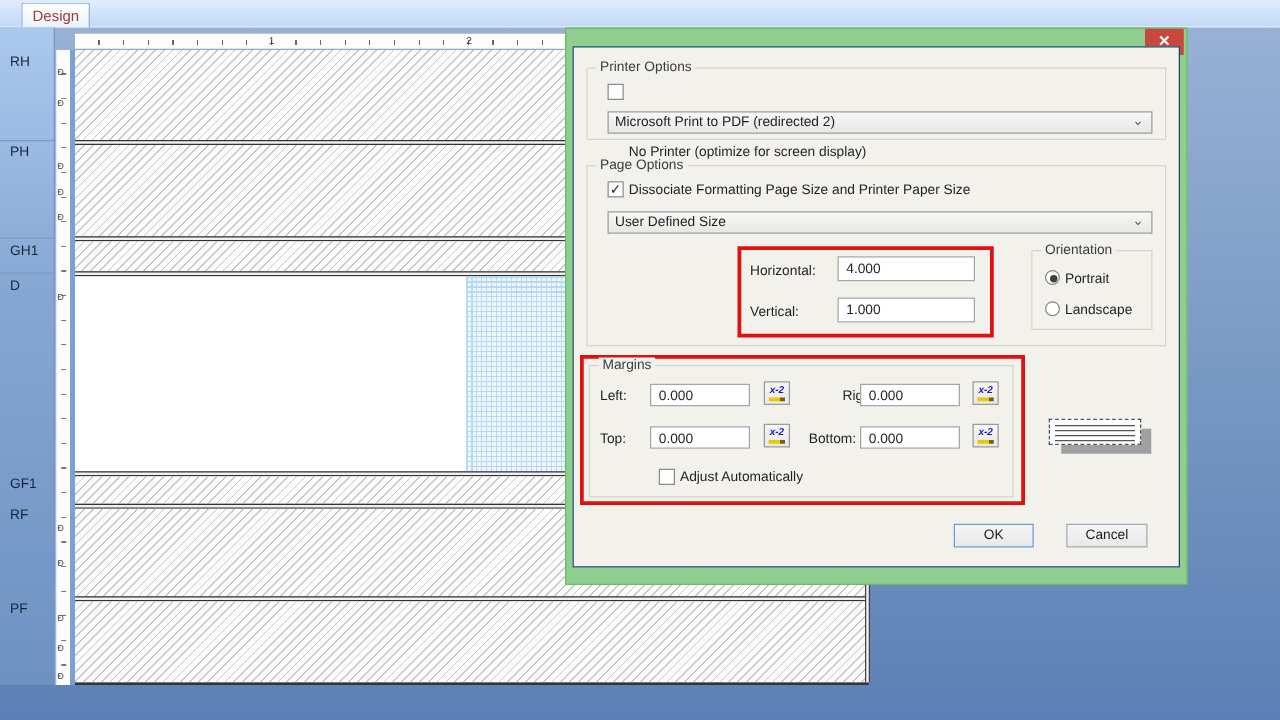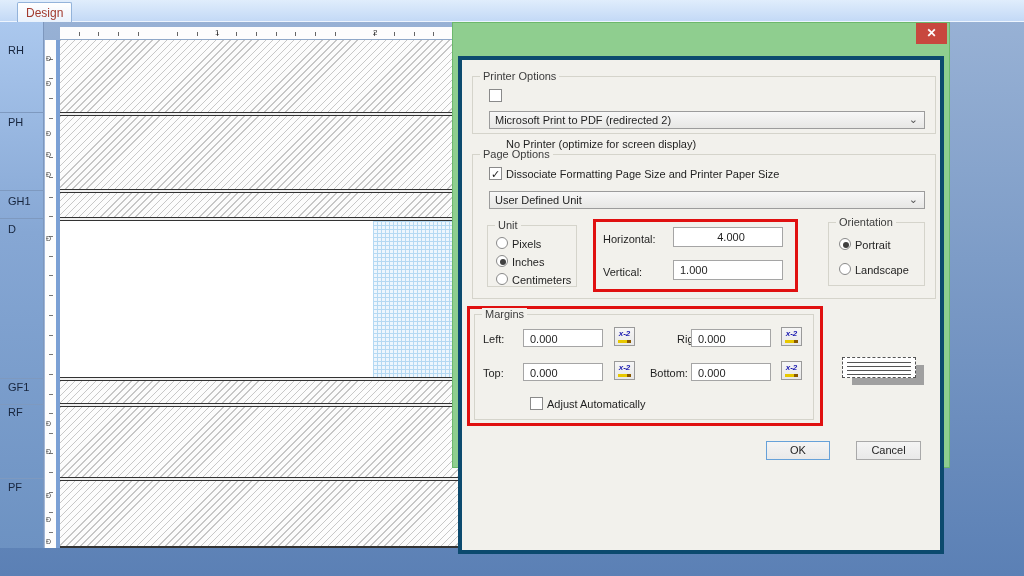--- a/index.html
+++ b/index.html
@@ -48,22 +48,22 @@
   .page-right{left:692px;top:40px;width:4px;height:506px;background:#f0f0f0;
     border-left:1px solid #444;border-right:1px solid #444;}
   .page-bottom{left:60px;top:546px;width:635px;height:2px;background:#333;}
   
   .dialog{left:452px;top:22px;width:498px;height:446px;background:#8fce8f;
     border:1px solid #6cb86c;}
   .dlg-title{left:0;top:0;width:496px;height:24px;text-align:center;
     font-size:14px;color:#3f3f3f;line-height:25px;}
   .dlg-close{left:463px;top:0;width:31px;height:21px;background:#c8483e;
     color:#fff;font-size:12px;font-weight:bold;text-align:center;line-height:21px;cursor:default;}
-  .dlg-content{left:5px;top:33px;width:486px;height:498px;background:#f2f1ec;
-    border:4px solid #0c4a6e;}
+  .dlg-content{left:5px;top:14px;width:486px;height:417px;background:#f2f1ec;
+    border:1px solid #0c4a6e;}
   .gb{border:1px solid #d5d4cb;}
   .gb-legend{position:absolute;top:-7px;left:7px;background:#f2f1ec;
     padding:0 3px;font-size:11px;color:#3c3c3c;white-space:nowrap;}
   .lbl{font-size:11px;color:#1f1f1f;white-space:nowrap;}
   .cbx{width:13px;height:13px;background:#fff;border:1px solid #8a8a8a;
     font-size:11px;line-height:12px;text-align:center;color:#222;}
   .radio{width:12px;height:12px;background:#fff;border:1px solid #8a8a8a;border-radius:50%;}
   .radio.sel::after{content:"";position:absolute;left:3px;top:3px;width:6px;height:6px;
     border-radius:50%;background:#3f3f3f;}
   .select{background:linear-gradient(180deg,#f7f7f7,#e7e7e5);border:1px solid #9c9c9c;
@@ -161,37 +161,28 @@
         <span>Microsoft Print to PDF (redirected 2)</span>
         <span class="chev">⌄</span>
       </div>
     </div>
 
     <div class="abs gb" style="left:10px;top:94px;width:464px;height:145px;">
       <div class="gb-legend">Page Options</div>
       <div class="abs cbx" style="left:16px;top:12px;"><span>✓</span></div>
       <div class="abs lbl" style="left:33px;top:13px;">Dissociate Formatting Page Size and Printer Paper Size</div>
       <div class="abs select" style="left:16px;top:36px;width:436px;height:18px;">
-        <span>User Defined Unit</span>
+        <span>User Defined Size</span>
         <span class="chev">⌄</span>
       </div>
 
-      <div class="abs gb" style="left:14px;top:70px;width:90px;height:62px;">
-        <div class="gb-legend">Unit</div>
-        <div class="abs radio" style="left:8px;top:11px;"></div>
-        <div class="abs lbl" style="left:24px;top:12px;">Pixels</div>
-        <div class="abs radio sel" style="left:8px;top:29px;"></div>
-        <div class="abs lbl" style="left:24px;top:30px;">Inches</div>
-        <div class="abs radio" style="left:8px;top:47px;"></div>
-        <div class="abs lbl" style="left:24px;top:48px;">Centimeters</div>
-      </div>
 
       <div class="abs redrect" style="left:120px;top:64px;width:205px;height:73px;"></div>
       <div class="abs lbl" style="left:130px;top:78px;">Horizontal:</div>
-      <div class="abs tbox" style="left:200px;top:72px;width:110px;height:20px;text-align:center;">4.000</div>
+      <div class="abs tbox" style="left:200px;top:72px;width:110px;height:20px;">4.000</div>
       <div class="abs lbl" style="left:130px;top:111px;">Vertical:</div>
       <div class="abs tbox" style="left:200px;top:105px;width:110px;height:20px;">1.000</div>
 
       <div class="abs gb" style="left:355px;top:67px;width:97px;height:64px;">
         <div class="gb-legend">Orientation</div>
         <div class="abs radio sel" style="left:10px;top:15px;"></div>
         <div class="abs lbl" style="left:26px;top:16px;">Portrait</div>
         <div class="abs radio" style="left:10px;top:40px;"></div>
         <div class="abs lbl" style="left:26px;top:41px;">Landscape</div>
       </div>

